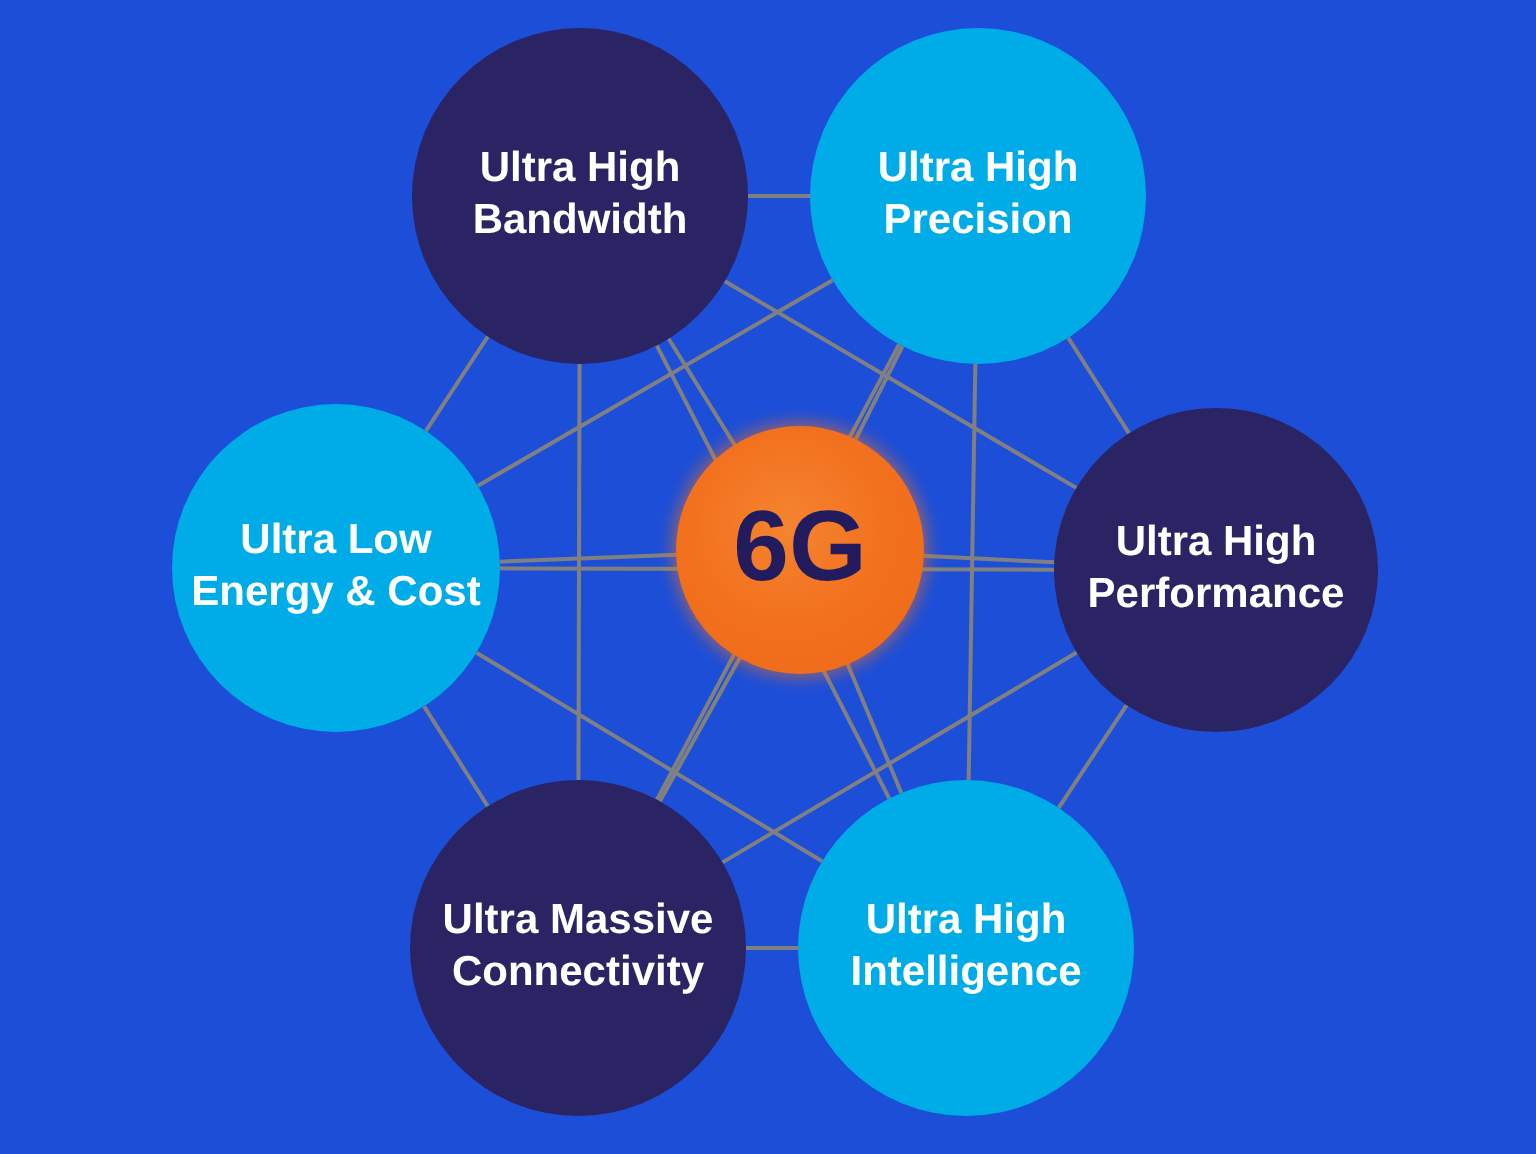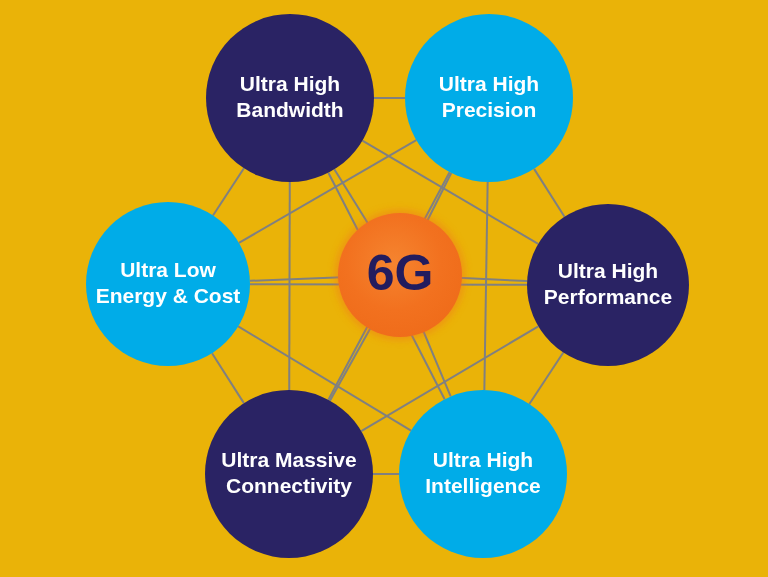--- a/index.html
+++ b/index.html
@@ -10,21 +10,21 @@
   body {
     width: 768px;
     height: 577px;
     overflow: hidden;
     font-family: "Liberation Sans", sans-serif;
   }
   #diagram-root {
     position: relative;
     width: 768px;
     height: 577px;
-    background: #eab308;
+    background: #1d4ed8;
   }
   #network-svg {
     position: absolute;
     left: 0;
     top: 0;
     width: 768px;
     height: 577px;
     display: block;
   }
   .node-label {

